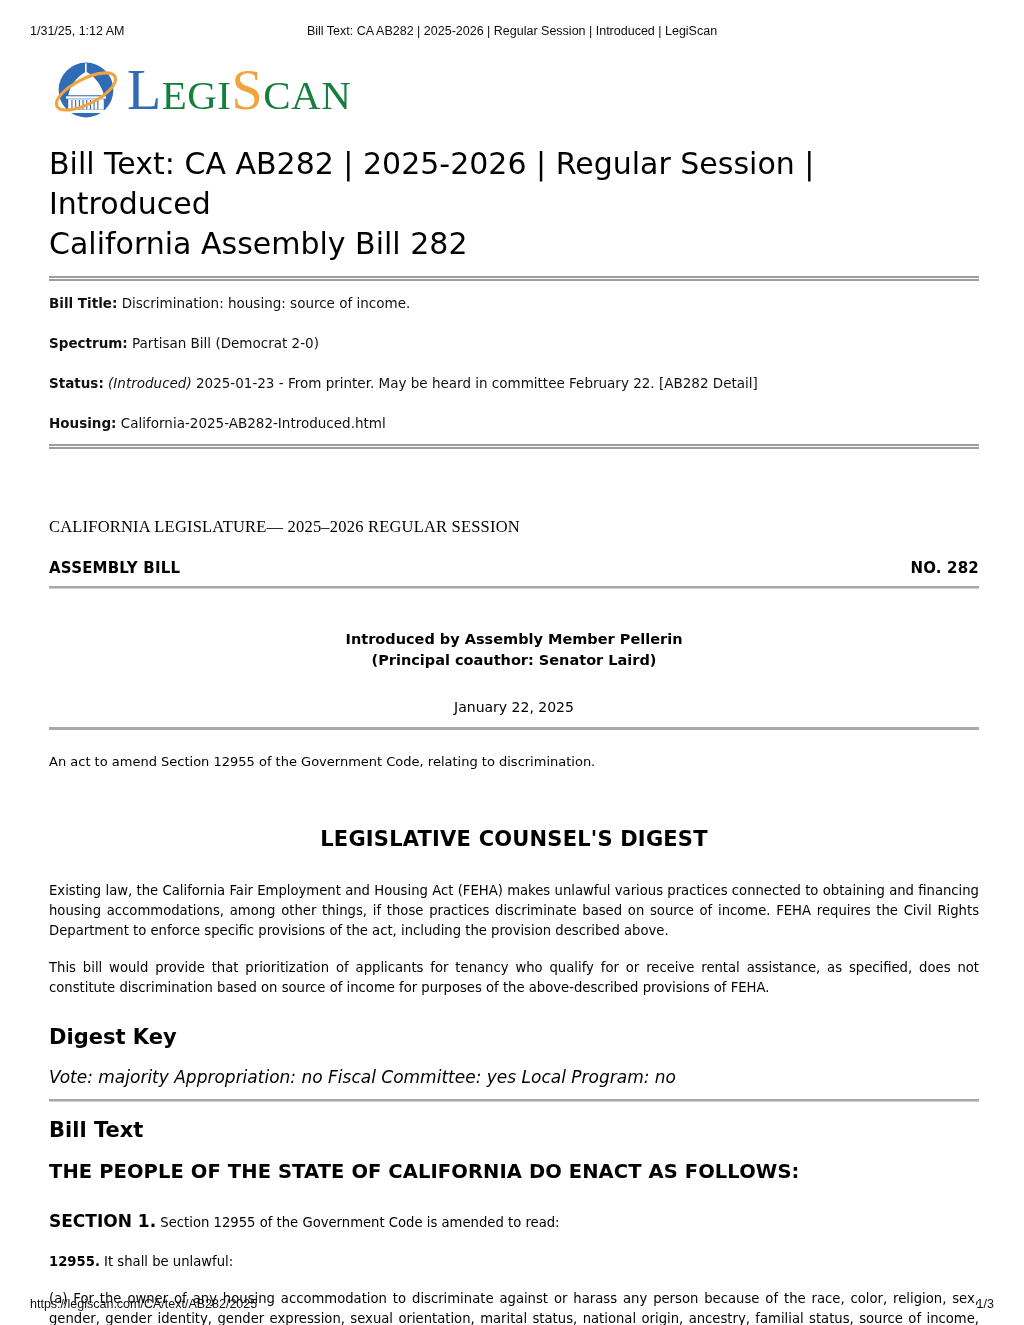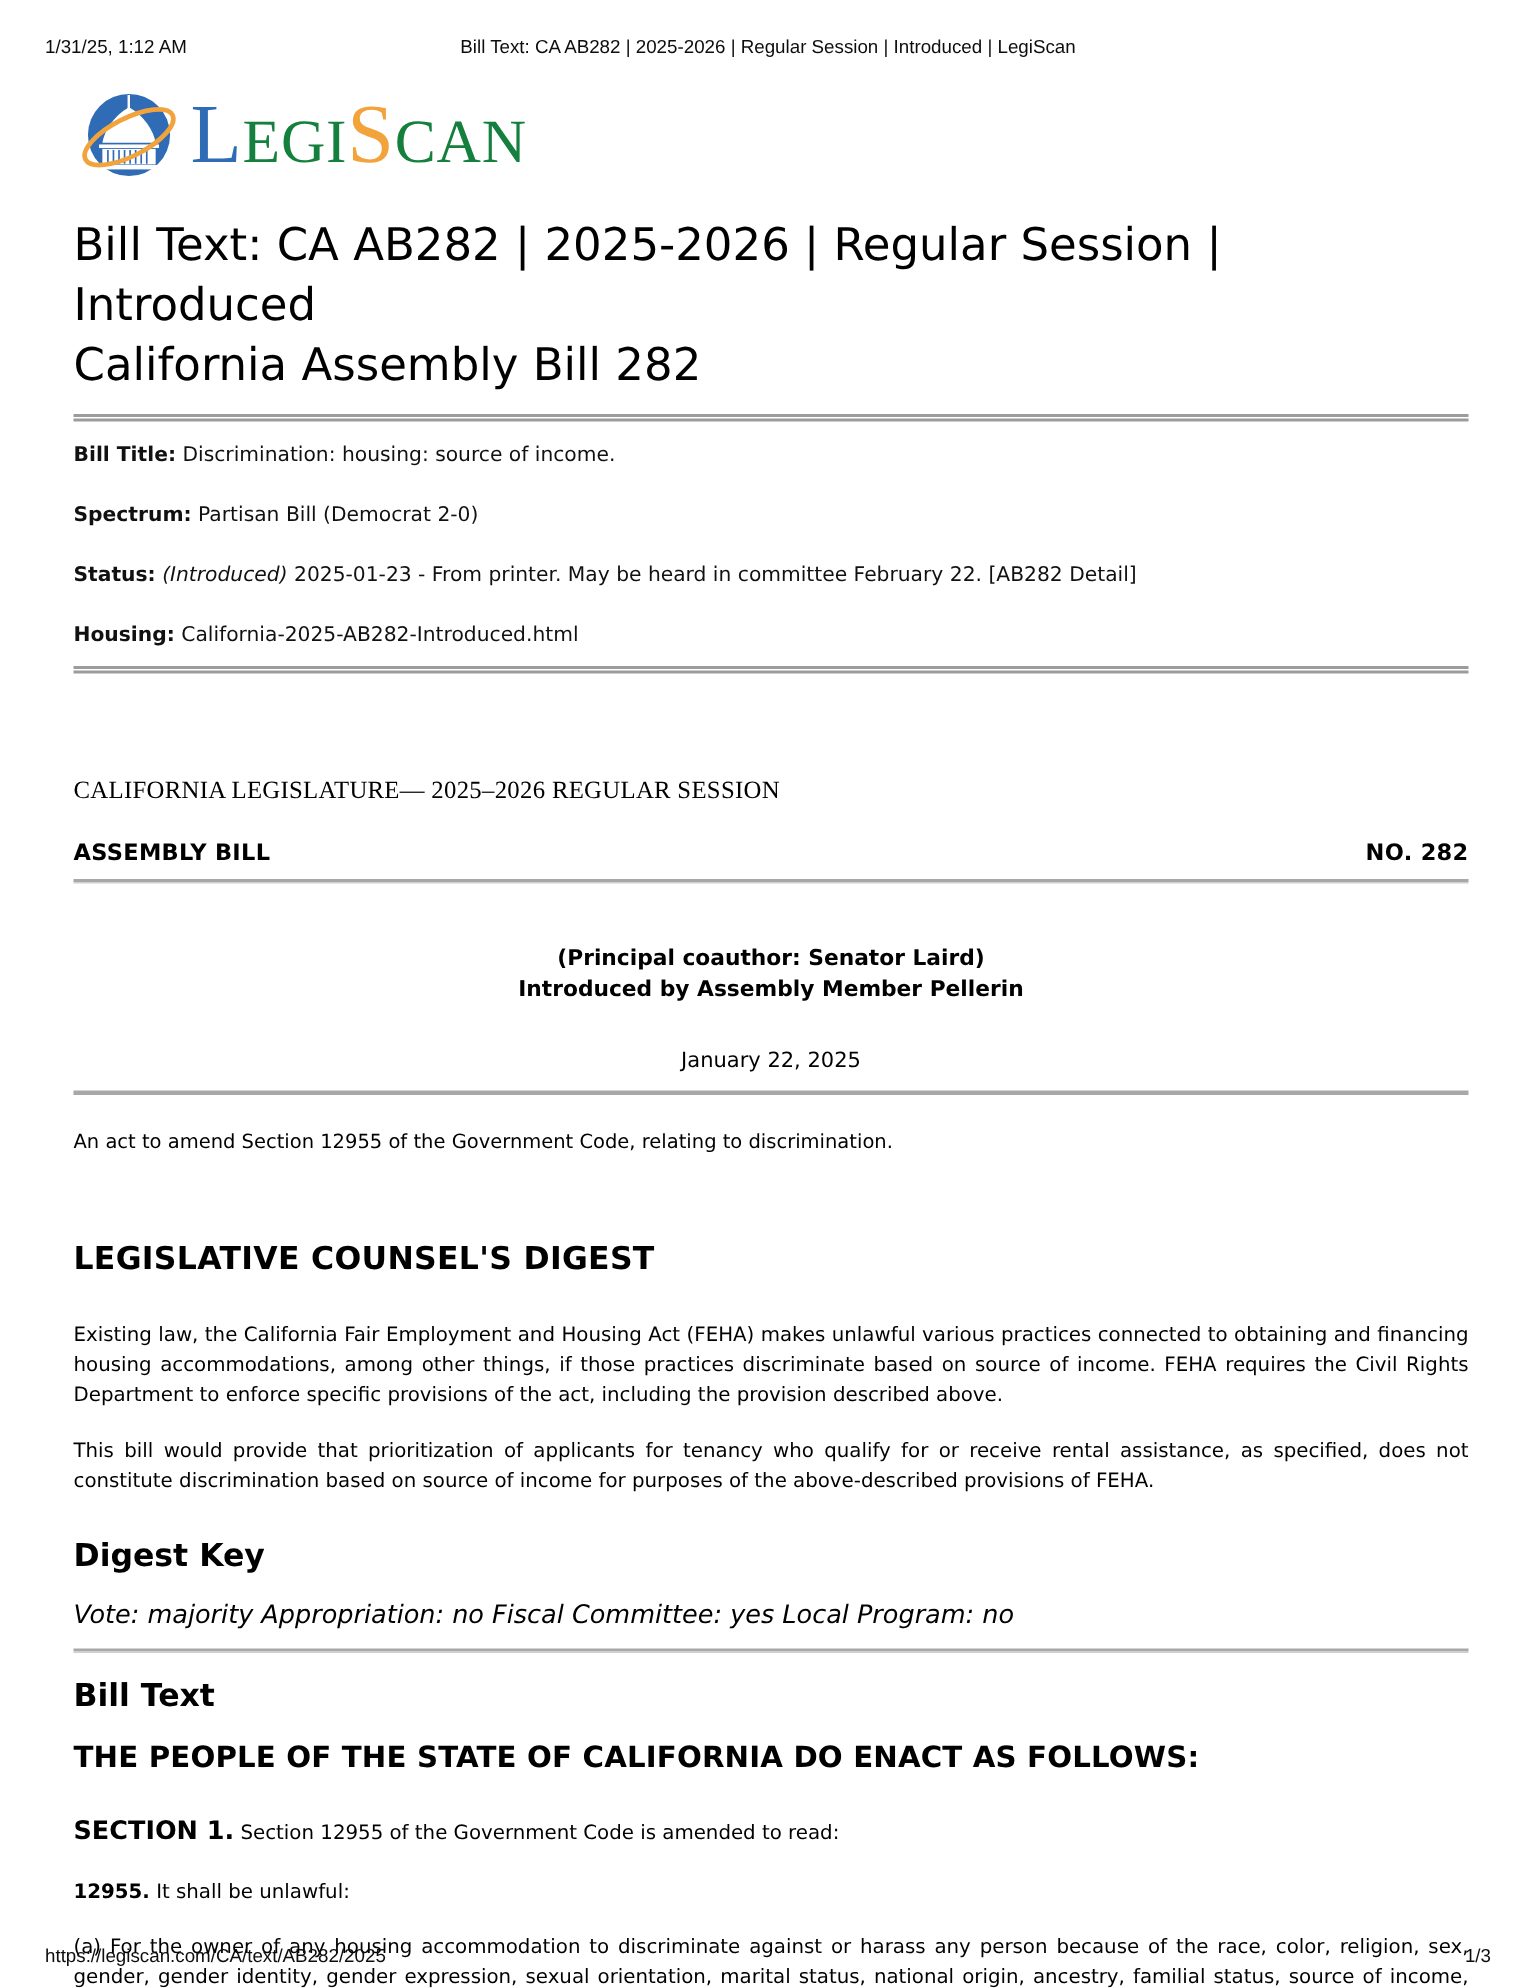--- a/index.html
+++ b/index.html
@@ -149,21 +149,21 @@
     margin: 28px 0 0 0;
   }
 
   .act-line {
     font-size: 13px;
     line-height: 1.5;
     margin: 22px 0 0 0;
   }
 
   h2.digest-head {
-    text-align: left;
+    text-align: center;
     font-size: 21px;
     font-weight: 700;
     margin: 56px 0 30px 0;
     letter-spacing: 0.2px;
   }
 
   p.body-para {
     font-size: 13.2px;
     line-height: 1.52;
     text-align: justify;
@@ -276,22 +276,22 @@
   <div class="legis-session">CALIFORNIA LEGISLATURE— 2025–2026 REGULAR SESSION</div>
 
   <div class="bill-row">
     <span>ASSEMBLY BILL</span>
     <span>NO. 282</span>
   </div>
 
   <hr class="hr-thin">
 
   <div class="author-block">
+    <div>Introduced by Assembly Member Pellerin</div>
     <div>(Principal coauthor: Senator Laird)</div>
-    <div>Introduced by Assembly Member Pellerin</div>
   </div>
 
   <div class="bill-date">January 22, 2025</div>
 
   <hr class="hr-single">
 
   <p class="act-line">An act to amend Section 12955 of the Government Code, relating to discrimination.</p>
 
   <h2 class="digest-head">LEGISLATIVE COUNSEL'S DIGEST</h2>
 

